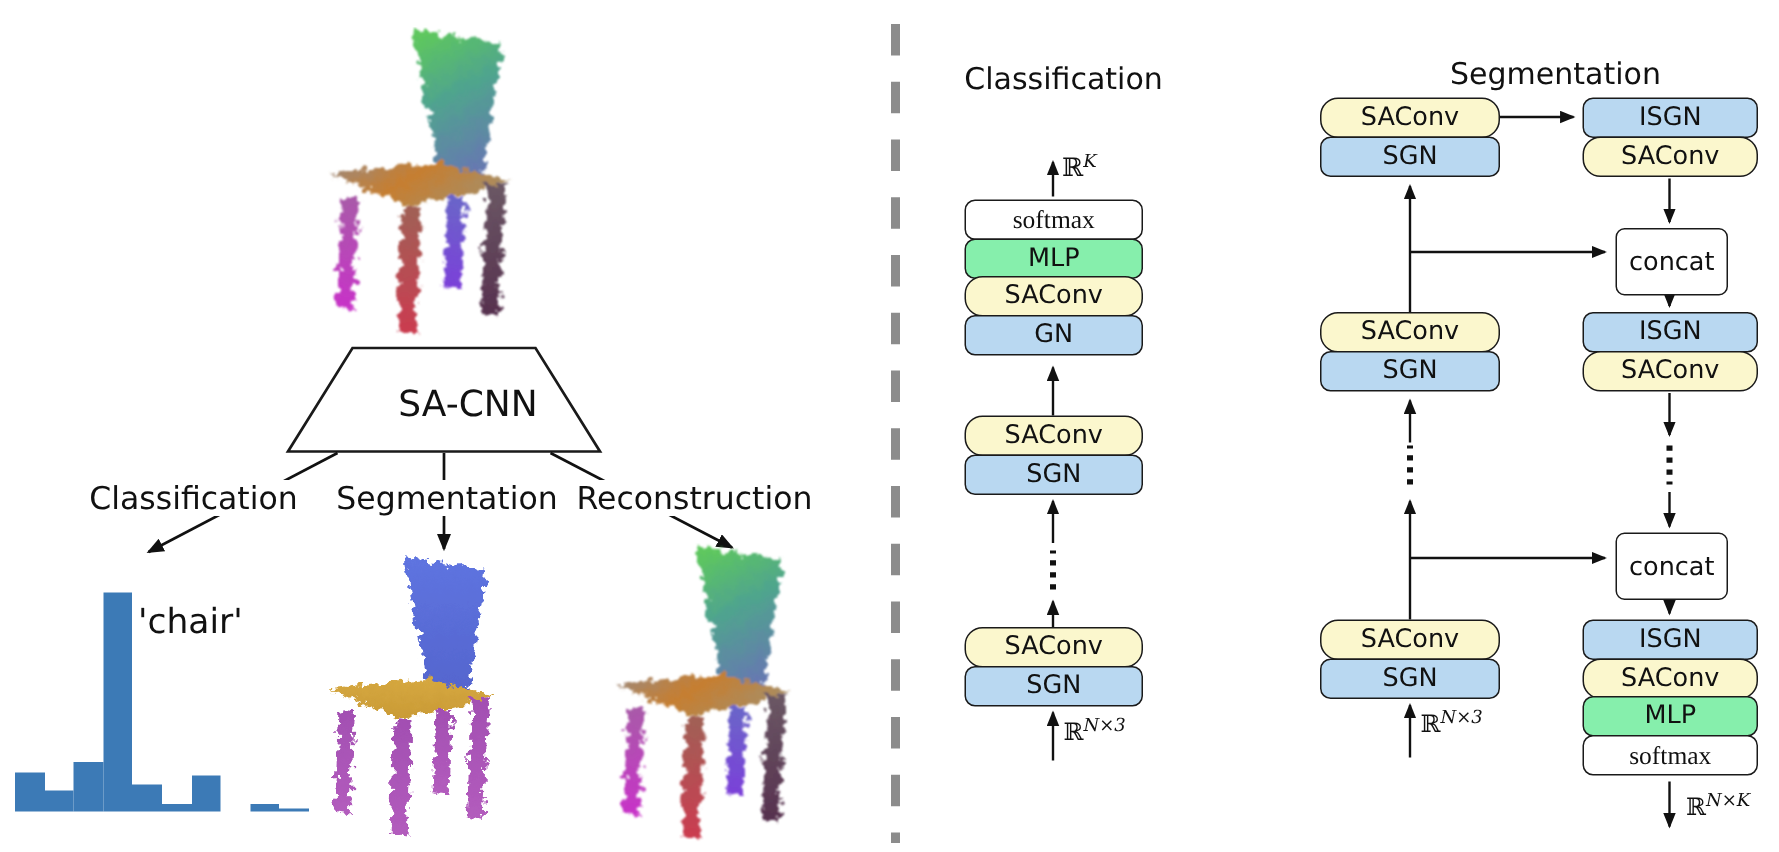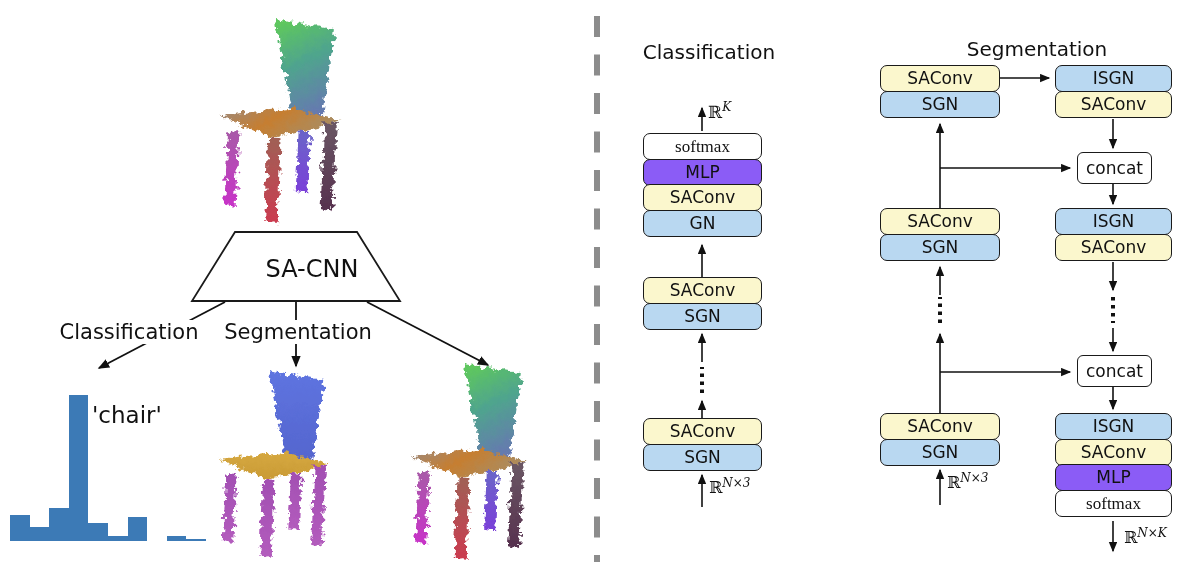--- a/index.html
+++ b/index.html
@@ -8,25 +8,25 @@
   svg.overlay{position:absolute;left:0;top:0;z-index:0;}
   .chair-svg{position:absolute;z-index:1;}
   .branch-label{position:absolute;z-index:2;font-size:21px;background:#fff;padding:0 3px;
                 transform:translateX(-50%);white-space:nowrap;}
   .diagram-title{position:absolute;z-index:2;font-size:20px;transform:translateX(-50%);white-space:nowrap;}
   .stack{position:absolute;z-index:2;}
   .block{box-sizing:border-box;height:27px;border:1.5px solid #1a1a1a;border-radius:7px;
          display:flex;align-items:center;justify-content:center;
          font-size:17px;line-height:1;background:#fff;}
   .block + .block{margin-top:-1.5px;text-align:right;}
-  .yellow{background:#FBF7CD;}
+  .yellow{background:#FBF7CD;border-radius:12px;}
   .blue{background:#B9D8F1;}
-  .pink{background:#8b5cf6;}
+  .pink{background:#86efac;}
   .white{background:#FFFFFF;font-family:Liberation Serif, serif;}
-  .concat{position:absolute;z-index:2;box-sizing:border-box;width:75px;height:32px;
+  .concat{position:absolute;z-index:2;box-sizing:border-box;width:75px;height:45px;
           border:1.5px solid #1a1a1a;border-radius:6px;background:#fff;
           display:flex;align-items:center;justify-content:center;font-size:17px;}
   .mathlabel{position:absolute;z-index:2;font-family:"DejaVu Serif","Liberation Serif",serif;
              font-size:17px;white-space:nowrap;text-align:center;}
   .mathlabel sup{font-size:12px;font-style:italic;font-family:"DejaVu Serif","Liberation Serif",serif;}
   #histogram{position:absolute;left:10px;top:389px;width:196px;height:152px;z-index:1;}
   #histogram .bar{position:absolute;bottom:0;background:#3C7AB6;}
   #chair-caption{position:absolute;left:92px;top:402px;font-size:23px;z-index:2;}
   #sacnn-text{position:absolute;left:312px;top:255px;transform:translateX(-50%);
               font-size:24px;z-index:2;}
@@ -135,20 +135,21 @@
       <path d="M56,126 L69,127 L66,215 L53,213 Z" fill="url(#gLegC)"></path>
       <path d="M88,118 L100,119 L97,183 L85,181 Z" fill="url(#gLegV)"></path>
       <path d="M115,108 L128,111 L123,203 L111,200 Z" fill="url(#gLegB)"></path>
     </g>
   </svg>
 
   <div id="sacnn-text">SA-CNN</div>
 
   <div class="branch-label" style="left:129px;top:320px">Classification</div>
   <div class="branch-label" style="left:298px;top:320px">Segmentation</div>
+  <div class="branch-label" style="left:463px;top:320px">Reconstruction</div>
 
   <div id="histogram">
       <div class="bar" style="left: 0px; width: 19.6px; height: 26px; background: rgb(60, 122, 182);"></div>
       <div class="bar" style="left: 19.6px; width: 19.6px; height: 14px; background: rgb(60, 122, 182);"></div>
       <div class="bar" style="left: 39.2px; width: 19.6px; height: 33px; background: rgb(60, 122, 182);"></div>
       <div class="bar" style="left: 58.8px; width: 19.6px; height: 146px; background: rgb(60, 122, 182);"></div>
       <div class="bar" style="left: 78.4px; width: 19.6px; height: 18px; background: rgb(60, 122, 182);"></div>
       <div class="bar" style="left: 98px; width: 19.6px; height: 5px; background: rgb(60, 122, 182);"></div>
       <div class="bar" style="left: 117.6px; width: 19.6px; height: 24px; background: rgb(60, 122, 182);"></div>
       <div class="bar" style="left: 137.2px; width: 19.6px; height: 0px; background: rgb(60, 122, 182);"></div>

